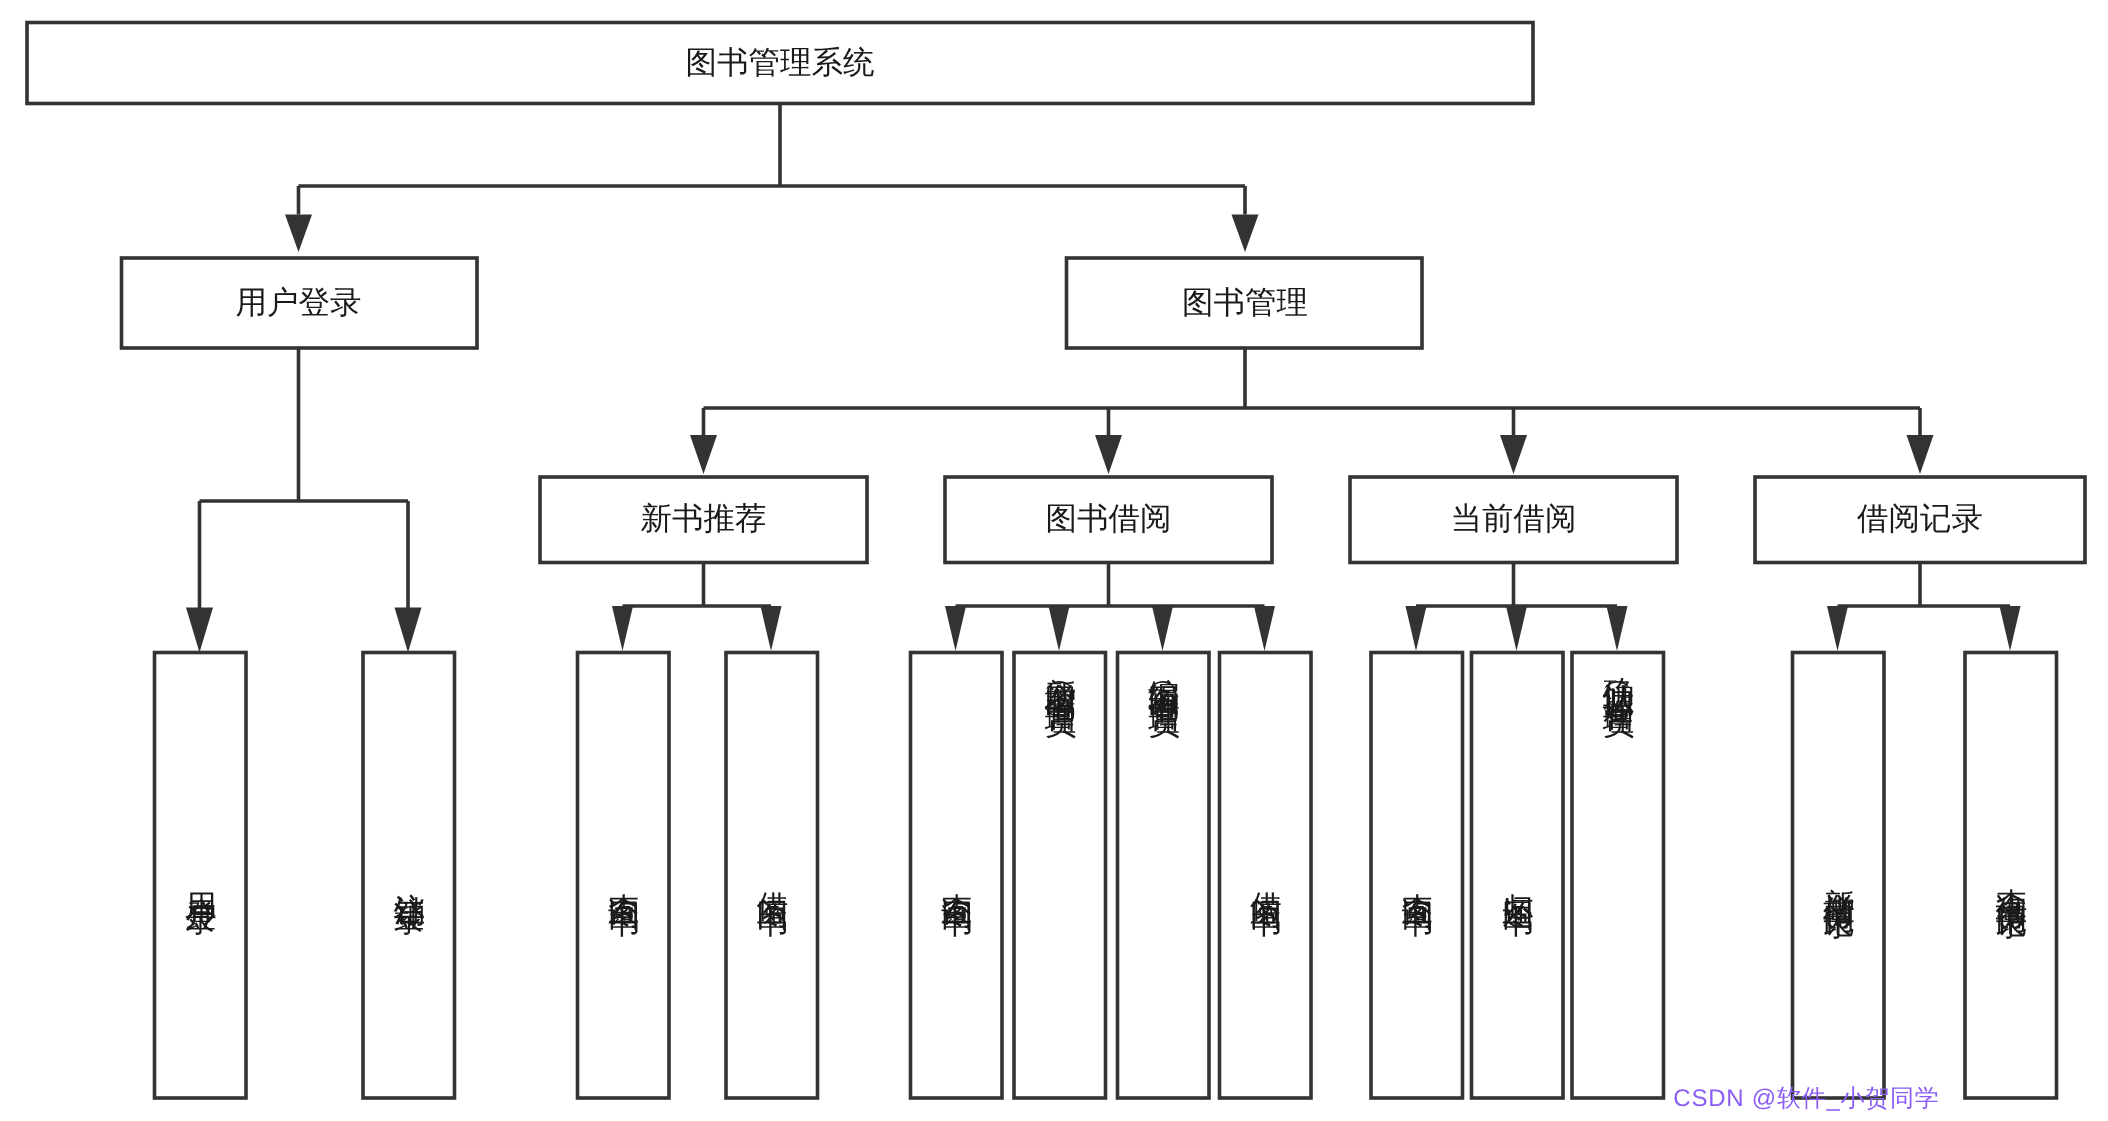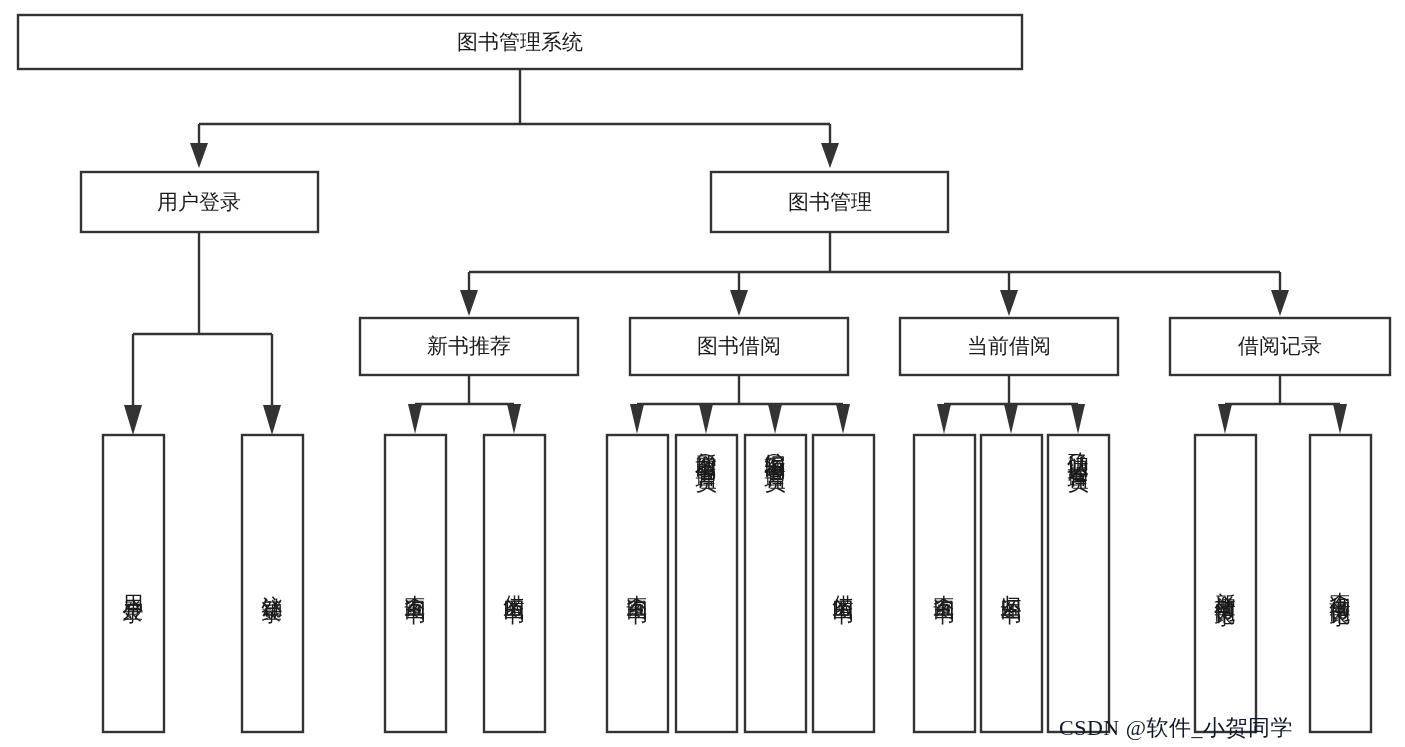--- a/index.html
+++ b/index.html
@@ -61,23 +61,23 @@
     color: #1a1a1a;
     letter-spacing: 3px;
     white-space: nowrap;
     text-align: center;
     user-select: none;
   }
   .watermark {
     position: absolute;
     right: 8px;
     bottom: 4px;
-    font-family: Liberation Serif, serif;
-    font-size: 22px;
-    color: #0f172a;
+    font-family: Liberation Sans, sans-serif;
+    font-size: 16px;
+    color: #8b5cf6;
     letter-spacing: 0.5px;
     white-space: nowrap;
     user-select: none;
   }
 </style>
 </head>
 <body>
 
 <div id="diagram-root">
 

